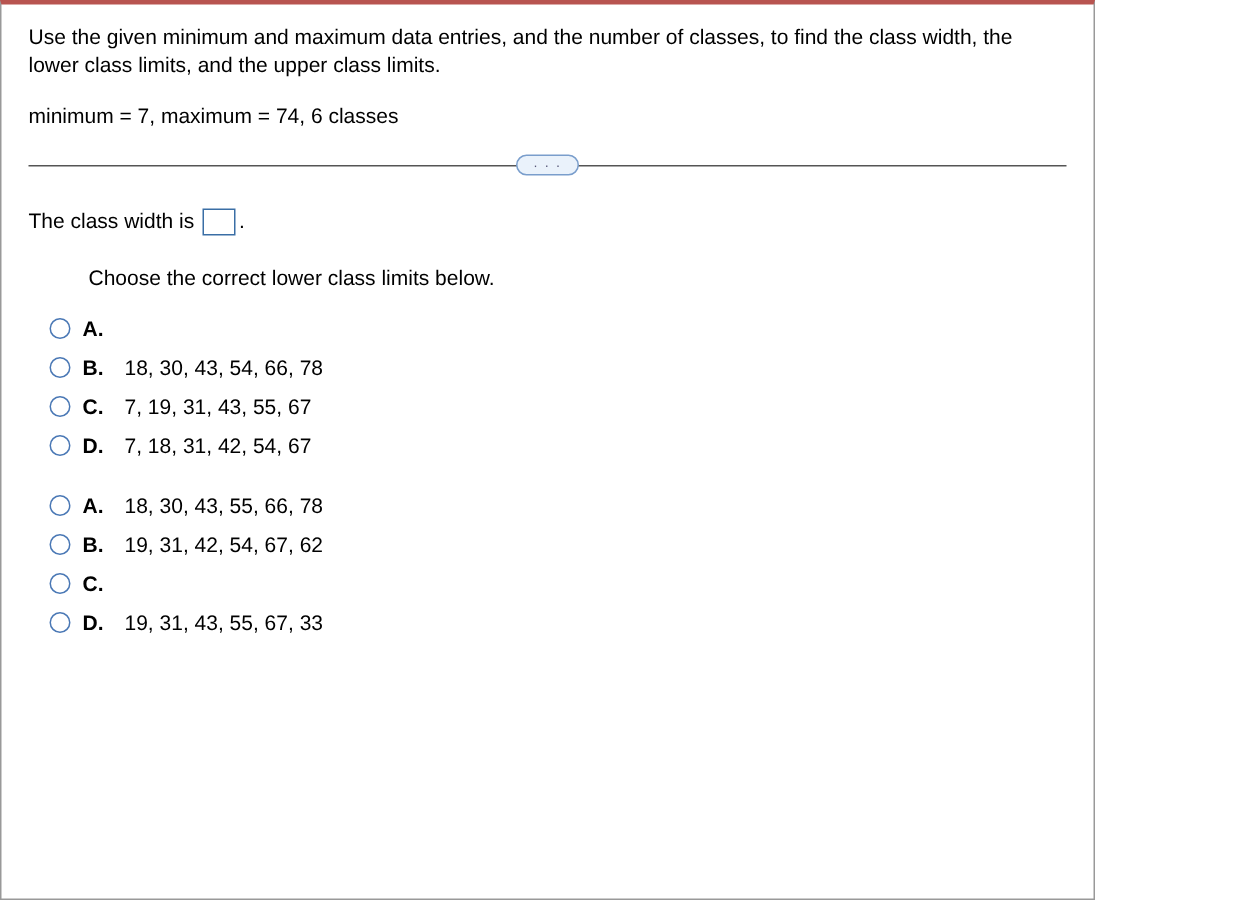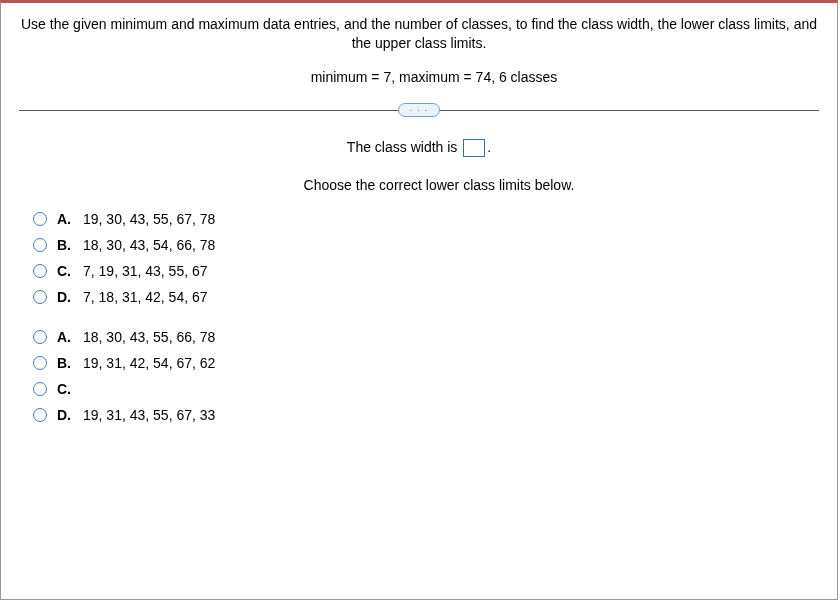--- a/index.html
+++ b/index.html
@@ -8,35 +8,33 @@
       font-size: 14px;
       color: #000;
       background: #fff;
       width: 840px;
       height: 603px;
       overflow: hidden;
     }
     .container {
       border: 1px solid #999;
       border-top: 3px solid #b85450;
-      width: 838px;
+      width: 730px;
       height: 600px;
       background: #fff;
       position: relative;
-      text-align: center;
     }
     .content {
       padding: 12px 18px;
     }
     .prompt {
       line-height: 1.35;
       margin-bottom: 16px;
     }
     .given {
-      margin-left: 30px;
       margin-bottom: 18px;
     }
     .divider-row {
       position: relative;
       height: 14px;
       margin-bottom: 22px;
     }
     .divider-line {
       border: none;
       border-top: 1px solid #555;
@@ -127,21 +125,20 @@
     <p class="answer-line">
       <span>The class width is </span><span class="answer-box"></span><span>.</span>
     </p>
 
     <p class="subprompt">Choose the correct lower class limits below.</p>
 
     <div class="options">
       <div class="option">
         <span class="radio"></span>
         <span class="opt-letter">A.</span>
-        <span class="opt-text">19, 30, 43, 55, 67, 78</span>
       </div>
       <div class="option">
         <span class="radio"></span>
         <span class="opt-letter">B.</span>
         <span class="opt-text">18, 30, 43, 54, 66, 78</span>
       </div>
       <div class="option">
         <span class="radio"></span>
         <span class="opt-letter">C.</span>
         <span class="opt-text">7, 19, 31, 43, 55, 67</span>

